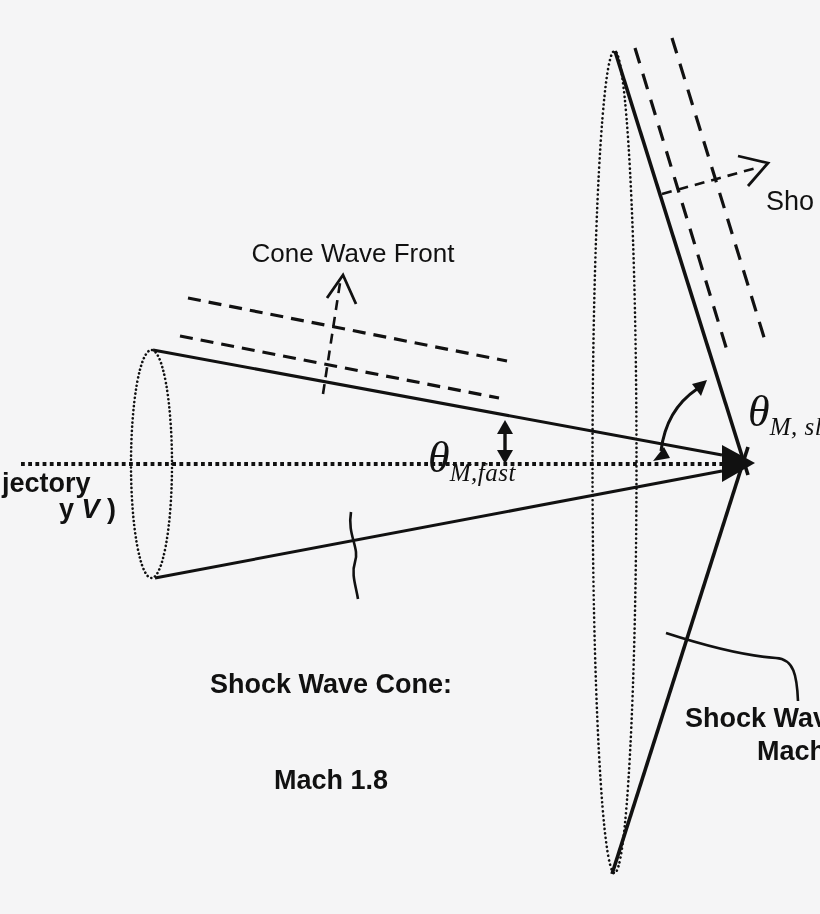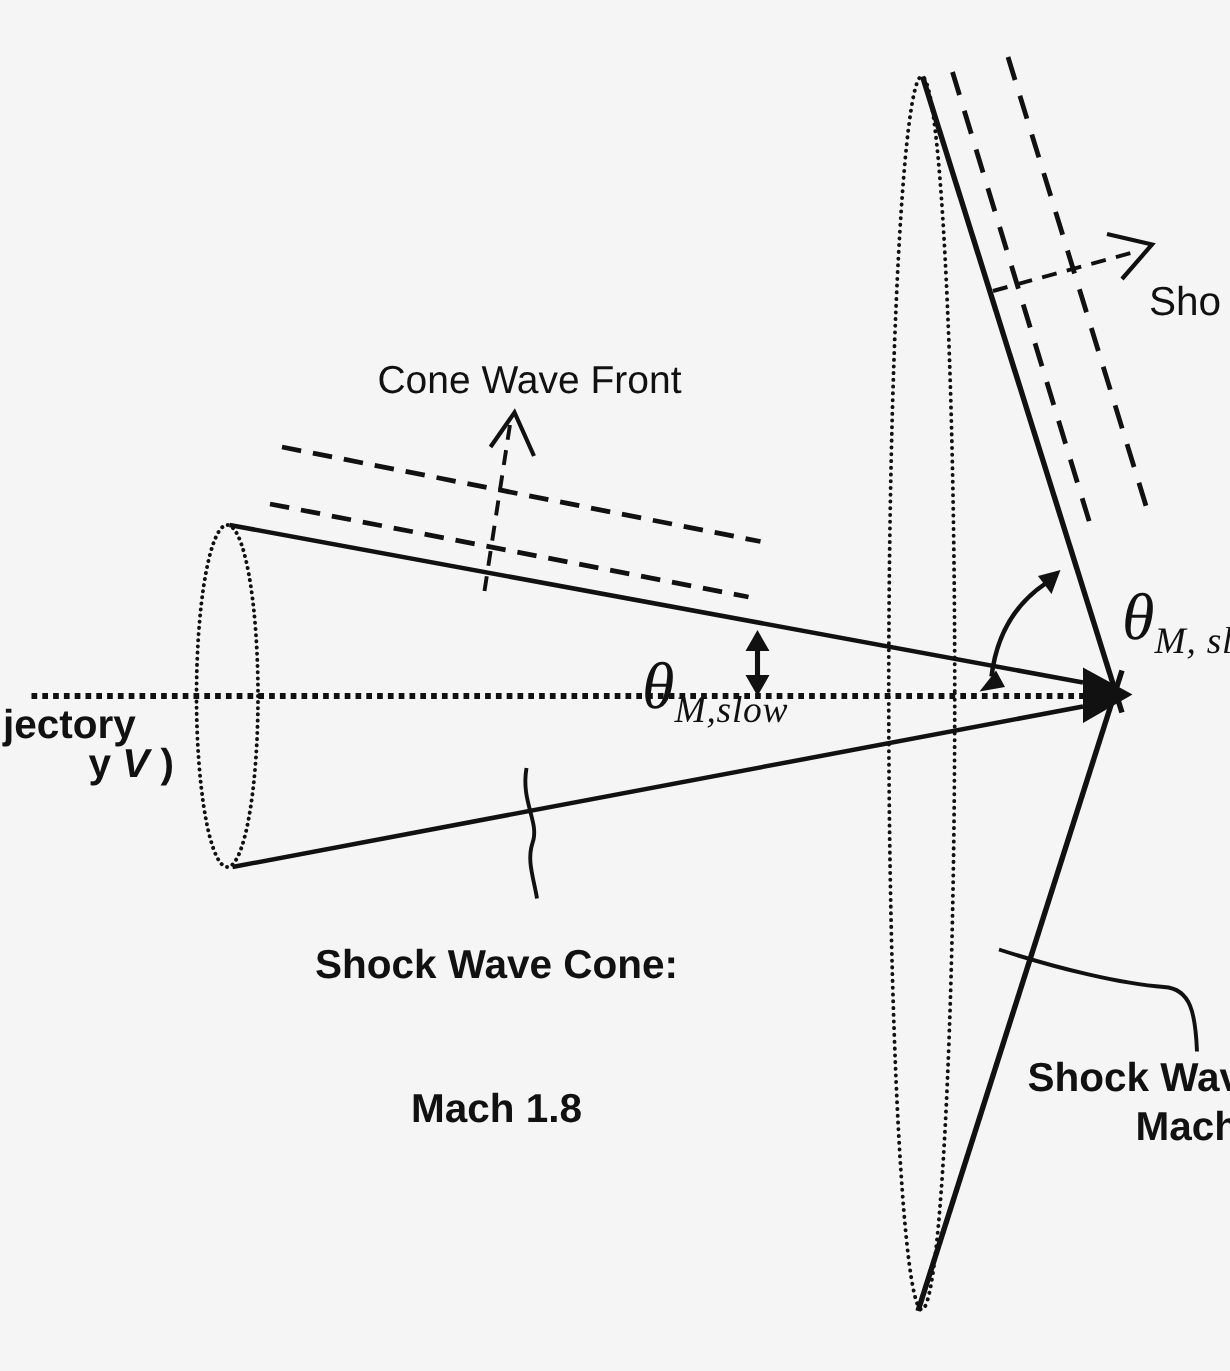--- a/index.html
+++ b/index.html
@@ -71,28 +71,28 @@
   </svg>
 
   <div class="lbl c f26 lh31" style="left:225px;top:176px;width:256px;">
     <div>Cone Wave Front</div>
   </div>
 
   <div class="lbl b f27" style="left:2px;top:422px;margin-top:48px;">jectory</div>
   <div class="lbl b f27" style="left:16px;top:496px;margin-left:43px;"><span>y </span><span class="it">V</span><span> )</span></div>
 
   <div class="theta" style="left:412px;top:418px;">
-    <span class="sym">θ</span><span class="sub">M,slow</span>
+    <span class="sym">θ</span><span class="sub">M,fast</span>
   </div>
 
   <div class="theta" style="left:732px;top:372px;">
     <span class="sym">θ</span><span class="sub">M, slow</span>
   </div>
 
-  <div class="lbl c b f27 lh32" style="left:206px;top:563px;width:250px;">
+  <div class="lbl c b f27 lh32" style="left:206px;top:604px;width:250px;">
     <div>Shock Wave Cone:</div>
     <div>Mach 1.8</div>
   </div>
 
   <div class="lbl b f27" style="left:685px;top:705px;">Shock Wav</div>
   <div class="lbl b f27" style="left:757px;top:738px;">Mach 1</div>
 
   <div class="lbl f27" style="left:766px;top:188px;">Sho</div>
 
 </div>

